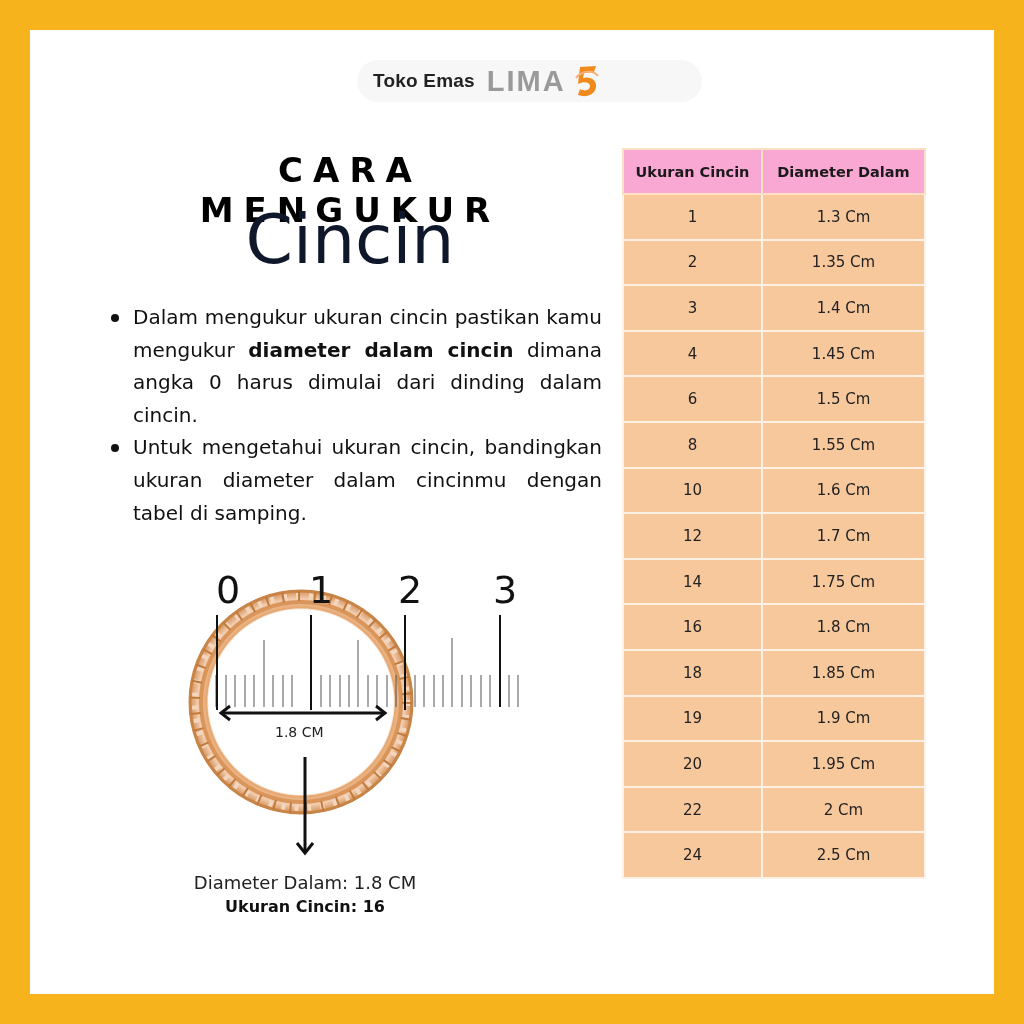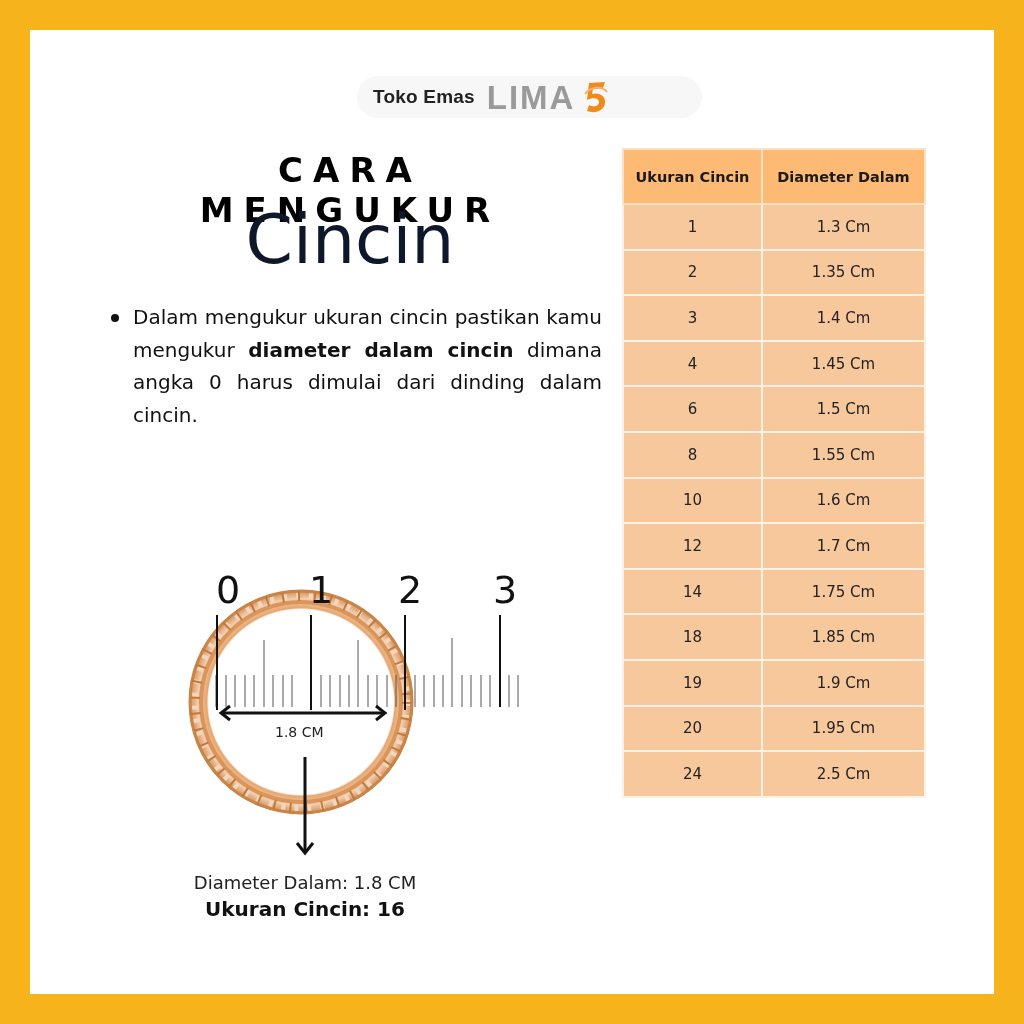--- a/index.html
+++ b/index.html
@@ -1,24 +1,24 @@
 <!DOCTYPE html>
 <html><head>
 <meta charset="utf-8">
 <style>
   * { box-sizing: border-box; margin: 0; padding: 0; }
   html, body { width: 1024px; height: 1024px; overflow: hidden; }
   body { background: #F6B31B; font-family: "DejaVu Sans", sans-serif; position: relative; }
   .card { position: absolute; left: 30px; top: 30px; width: 964px; height: 964px; background: #ffffff; }
 
   
-  .logo { position: absolute; left: 357px; top: 76px; width: 345px; height: 42px; border-radius: 21px;
+  .logo { position: absolute; left: 357px; top: 60px; width: 345px; height: 42px; border-radius: 21px;
           background: #f7f7f7; display: flex; align-items: center; padding-left: 16px; }
   .logo .toko { font-family: "Liberation Sans", sans-serif; font-weight: bold; font-size: 19px; color: #222; letter-spacing: 0.2px; }
-  .logo .lima { font-family: "Liberation Sans", sans-serif; font-weight: bold; font-size: 33px; color: #9a9a9a; margin-left: 12px; letter-spacing: 2px; line-height: 1; }
+  .logo .lima { font-family: "Liberation Sans", sans-serif; font-weight: bold; font-size: 29px; color: #9a9a9a; margin-left: 12px; letter-spacing: 2px; line-height: 1; }
   .logo .five { margin-left: 6px; width: 28px; height: 34px; }
 
   
   .title-top { position: absolute; left: 130px; top: 150px; width: 440px; text-align: center;
                font-family: "DejaVu Sans", sans-serif; font-weight: bold; font-size: 34px; letter-spacing: 10px; color: #000000; }
   .title-main { position: absolute; left: 130px; top: 200px; width: 440px; text-align: center;
                 font-family: "DejaVu Sans", sans-serif; font-size: 68px; color: #0f172a; letter-spacing: 0px; }
 
   
   .bullets { position: absolute; left: 105px; top: 301px; width: 497px; list-style: none;
@@ -26,25 +26,25 @@
   .bullets li { position: relative; padding-left: 28px; text-align: justify; text-align-last: left; }
   .bullets li::before { content: ""; position: absolute; left: 6px; top: 13px; width: 8px; height: 8px; border-radius: 50%; background: #111; }
   .bullets b { font-weight: bold; }
 
   
   .illus { position: absolute; left: 180px; top: 560px; width: 360px; height: 370px; }
   .illus svg { position: absolute; left: 0; top: 0; }
   .num { position: absolute; top: 8px; font-family: "DejaVu Sans", sans-serif; font-size: 38px; color: #111; }
   .measure-label { position: absolute; left: 95px; top: 164px; font-size: 14px; color: #222; font-family: "DejaVu Sans", sans-serif; }
   .cap1 { position: absolute; left: 0; top: 312px; width: 250px; text-align: center; font-size: 18px; color: #222; }
-  .cap2 { position: absolute; left: 0; top: 337px; width: 250px; text-align: center; font-size: 20px; font-weight: bold; color: #111; }
+  .cap2 { position: absolute; left: 0; top: 337px; width: 250px; text-align: center; font-size: 16px; font-weight: bold; color: #111; }
 
   
   .size-table { position: absolute; left: 622px; top: 148px; border-collapse: collapse; font-family: "DejaVu Sans", sans-serif; }
-  .size-table th { background: #fdba74; color: #1a1a1a; font-size: 14.5px; font-weight: bold; height: 55px; border: 2px solid #fbe0c4; }
+  .size-table th { background: #f9a8d4; color: #1a1a1a; font-size: 14.5px; font-weight: bold; height: 45px; border: 2px solid #fbe0c4; }
   .size-table td { background: #F8C89D; color: #222; font-size: 15px; text-align: center; height: 45.6px; border: 2px solid #fdf0e4; }
   .size-table .c1 { width: 139px; }
   .size-table .c2 { width: 163px; }
 </style>
 </head>
 <body>
 
 <div class="card"></div>
 
 <div class="logo">
@@ -54,20 +54,21 @@
     <path d="M8 3 L24 2 L22 8 L12 9 L11 14 C18 12 25 16 24 23 C23 31 14 34 6 31 L8 25 C13 28 18 26 18 22 C18 18 12 17 6 20 Z" fill="#F08A1C"></path>
     <path d="M4 14 C10 6 22 6 26 12" stroke="#F6B073" stroke-width="2" fill="none"></path>
   </svg>
 </div>
 
 <div class="title-top">CARA MENGUKUR</div>
 <div class="title-main">Cincin</div>
 
 <ul class="bullets">
   <li><span>Dalam mengukur ukuran cincin pastikan kamu mengukur </span><b>diameter dalam cincin</b><span> dimana angka 0 harus dimulai dari dinding dalam cincin.</span></li>
+  <li><span>Untuk mengetahui ukuran cincin, bandingkan ukuran diameter dalam cincinmu dengan tabel di samping.</span></li>
 </ul>
 
 <div class="illus">
   <svg width="360" height="370" viewBox="0 0 360 370">
 
     <defs>
       <radialGradient id="rg" cx="50%" cy="50%" r="50%">
         <stop offset="82%" stop-color="#ffffff" stop-opacity="0"></stop>
         <stop offset="84%" stop-color="#E6A66E"></stop>
         <stop offset="92%" stop-color="#F2CDB0"></stop>
@@ -178,29 +179,37 @@
       </tr>
       <tr>
         <td>12</td>
         <td>1.7 Cm</td>
       </tr>
       <tr>
         <td>14</td>
         <td>1.75 Cm</td>
       </tr>
       <tr>
+        <td>16</td>
+        <td>1.8 Cm</td>
+      </tr>
+      <tr>
         <td>18</td>
         <td>1.85 Cm</td>
       </tr>
       <tr>
         <td>19</td>
         <td>1.9 Cm</td>
       </tr>
       <tr>
         <td>20</td>
         <td>1.95 Cm</td>
       </tr>
       <tr>
+        <td>22</td>
+        <td>2 Cm</td>
+      </tr>
+      <tr>
         <td>24</td>
         <td>2.5 Cm</td>
       </tr>
     </tbody>
 </table>
 
 </body></html>

